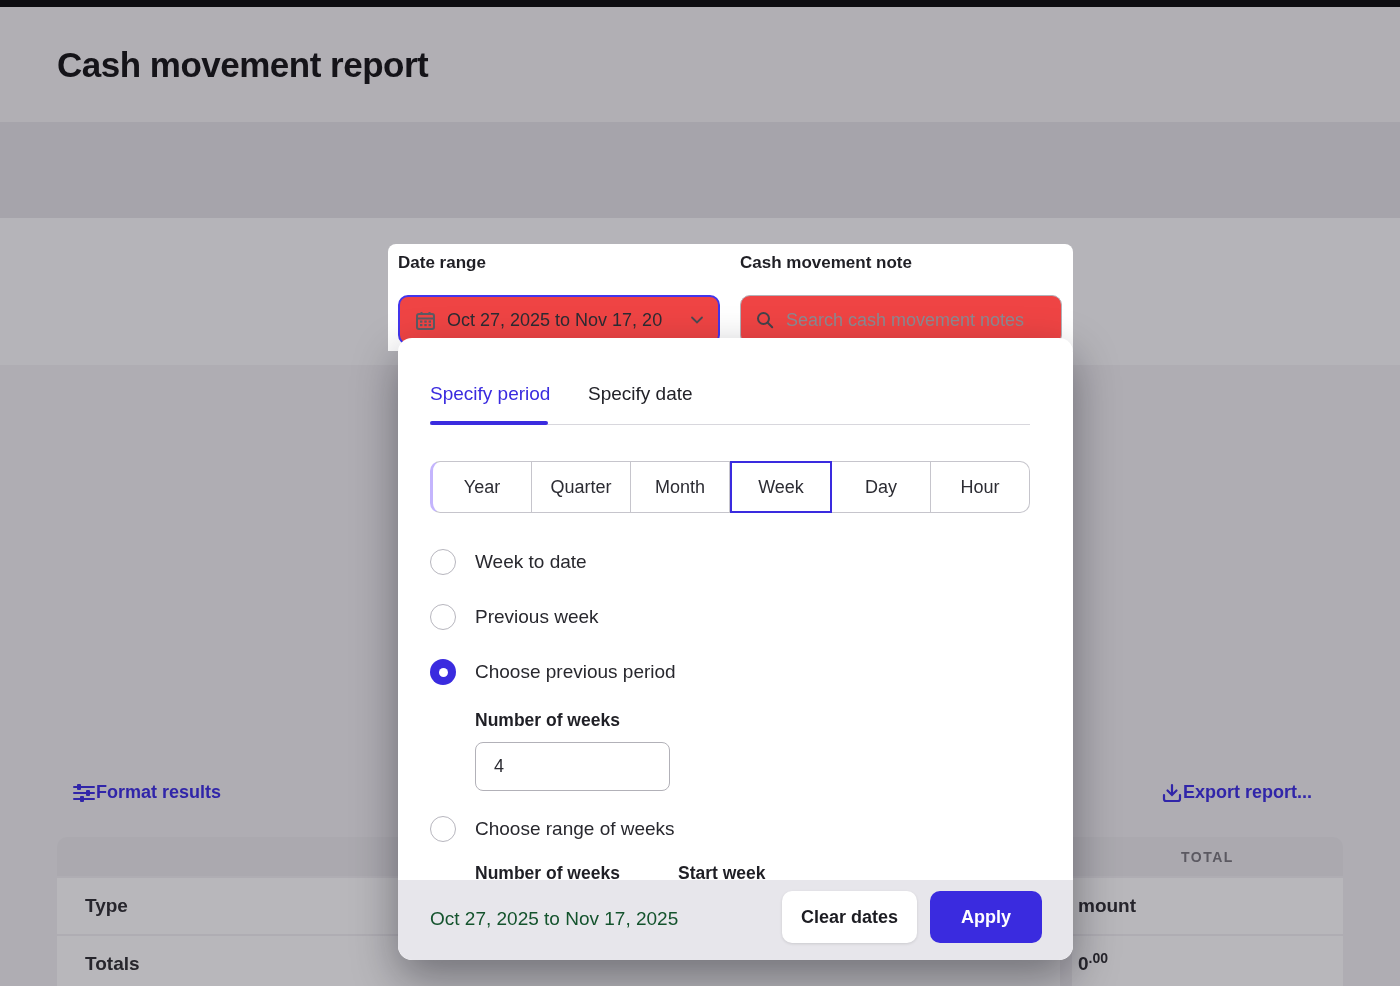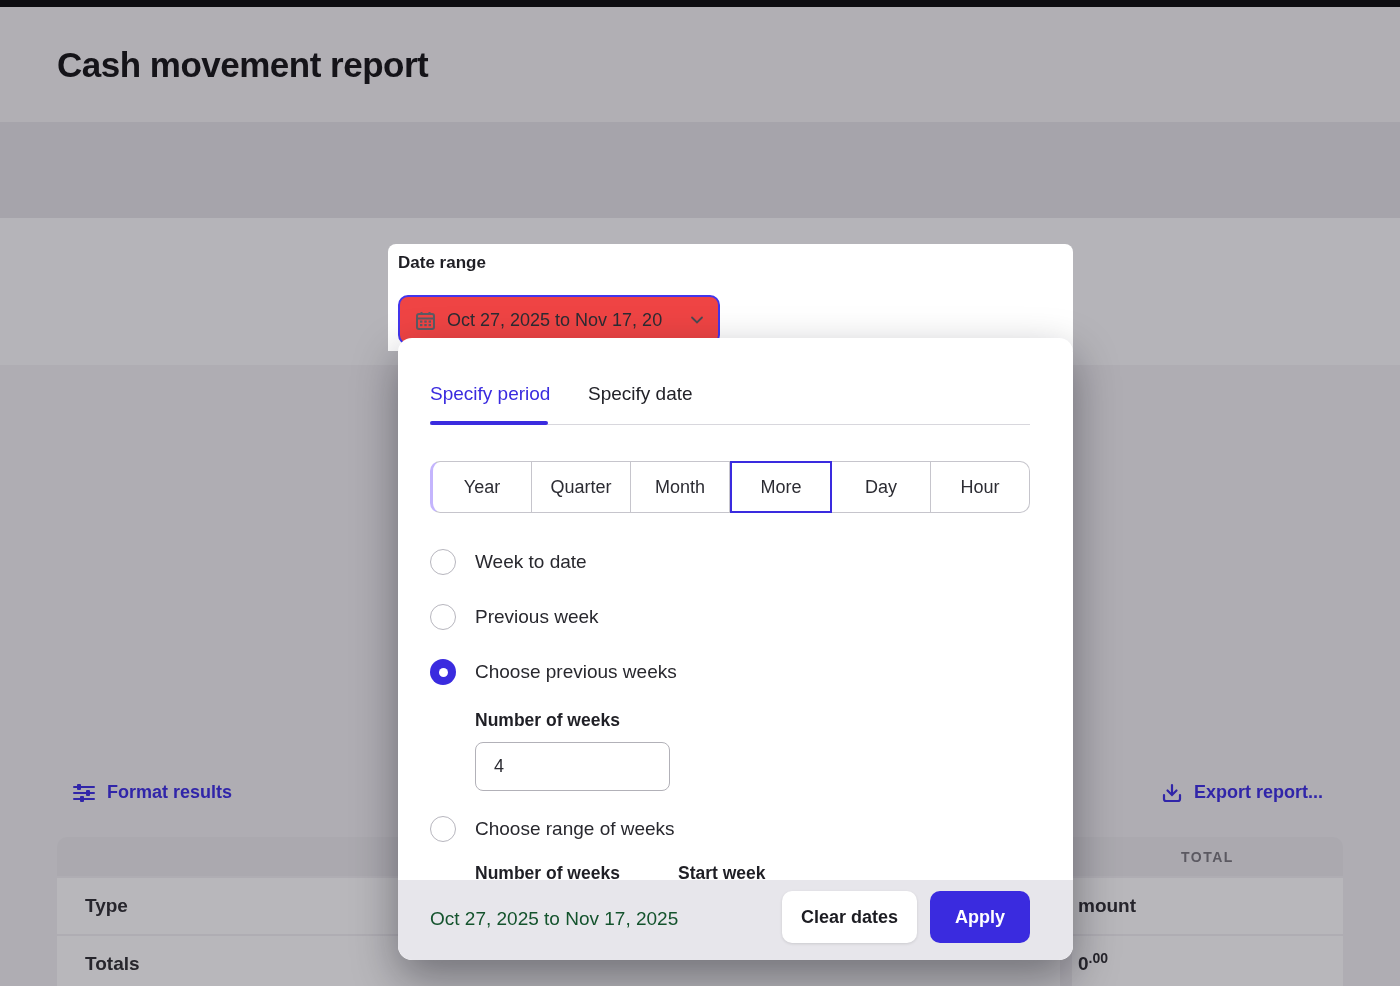--- a/index.html
+++ b/index.html
@@ -26,21 +26,21 @@
     border:1px solid #a7a6ae; border-radius:10px; cursor:pointer; }
   #type-select { left:57px; top:287px; width:320px; height:50px; padding:0 18px 0 27px; }
   #type-select span.val { flex:1; font-size:18px; color:#3a3a41; }
   .chev { width:14px; height:14px; flex:none; }
   .morefilters { position:absolute; left:1110px; top:299px; font-size:18px; font-weight:700;
     color:#3a2bdf; cursor:pointer; }
   .search-btn { position:absolute; left:1241px; top:285px; width:103px; height:52px;
     background:#3a2bdf; border:none; border-radius:8px; color:#fff; font-weight:700;
     font-size:18px; font-family:inherit; cursor:pointer; }
   #content { left:0; top:365px; width:1400px; height:621px; background:#e9e8ed; }
-  .linkaction { position:absolute; display:flex; align-items:center; gap:12px;
+  .linkaction { position:absolute; display:flex; align-items:center; gap:1px;
     color:#3a2bdf; font-size:18px; font-weight:700; cursor:pointer; }
   #format-results { left:73px; top:417px; }
   #export-report { left:1162px; top:417px; }
 
   
   #rtable { left:57px; top:472px; width:1286px; }
   .thead { height:39px; background:#e3e2e8; border-radius:10px 10px 0 0; position:relative; }
   .total-h { position:absolute; left:1015px; width:271px; top:0; height:39px;
     display:flex; align-items:center; justify-content:center; font-size:14px;
     font-weight:700; letter-spacing:1.5px; color:#75747c; }
@@ -105,21 +105,21 @@
   #weeks-input { position:absolute; left:77px; top:404px; width:195px; height:49px;
     border:1px solid #b2b1b8; border-radius:8px; font-size:18px; color:#2c2c33;
     padding-left:18px; font-family:inherit; }
 
   #pfooter { position:absolute; left:0; top:542px; width:675px; height:80px;
     background:#e7e6eb; border-radius:0 0 14px 14px; }
   #pfooter .range-text { position:absolute; left:32px; top:28px; font-size:19px; color:#14532d; }
   .clear-btn { position:absolute; left:384px; top:11px; width:135px; height:52px;
     background:#fff; border:none; border-radius:10px; font-size:18px; font-weight:700;
     color:#1c1c22; font-family:inherit; cursor:pointer; box-shadow:0 1px 3px rgba(0,0,0,0.12); }
-  .apply-btn { position:absolute; left:532px; top:11px; width:100px; height:52px;
+  .apply-btn { position:absolute; left:532px; top:11px; width:112px; height:52px;
     background:#3a2bdf; border:none; border-radius:10px; font-size:18px; font-weight:700;
     color:#fff; font-family:inherit; cursor:pointer; }
 </style>
 </head>
 <body>
 
 <div id="page">
   <div id="topbar" class="abs"></div>
 
   <div id="hdr" class="abs">
@@ -218,49 +218,61 @@
             </g>
           </svg>
         </span>
         <span class="val">Oct 27, 2025 to Nov 17, 20</span>
         <svg class="chev" viewBox="0 0 14 14">
             <path d="M2 4.5 L7 9.5 L12 4.5" fill="none" stroke="#4a4a52" stroke-width="1.8" stroke-linecap="round"></path>
           </svg>
       </div>
     </div>
 
+    <div id="note-group" class="fgroup">
+      <div class="field-label">Cash movement note</div>
+      <div id="note-input" class="finput">
+        <span class="icn">
+          <svg width="18" height="18" viewBox="0 0 18 18">
+            <circle cx="7.5" cy="7.5" r="5.5" fill="none" stroke="#44434b" stroke-width="2"></circle>
+            <line x1="11.8" y1="11.8" x2="16.2" y2="16.2" stroke="#44434b" stroke-width="2" stroke-linecap="round"></line>
+          </svg>
+        </span>
+        <input placeholder="Search cash movement notes" style="">
+      </div>
+    </div>
   </div>
 
   <div id="panel" class="abs">
     <div id="tab1" class="tab active">Specify period</div>
     <div id="tab2" class="tab">Specify date</div>
     <div id="tab-divider"></div>
     <div id="tab-underline"></div>
 
     <div id="segs">
         <div class="seg">Year</div>
         <div class="seg">Quarter</div>
         <div class="seg">Month</div>
-        <div class="seg sel">More</div>
+        <div class="seg sel">Week</div>
         <div class="seg">Day</div>
         <div class="seg">Hour</div>
       </div>
 
     <div id="radios-host">
         <div class="radio-row" style="top: 211px;">
           <div class="rdot"></div>
           <span>Week to date</span>
         </div>
         <div class="radio-row" style="top: 266px;">
           <div class="rdot"></div>
           <span>Previous week</span>
         </div>
         <div class="radio-row" style="top: 321px;">
           <div class="rdot sel"></div>
-          <span>Choose previous weeks</span>
+          <span>Choose previous period</span>
         </div>
         <div class="radio-row" style="top: 478px;">
           <div class="rdot"></div>
           <span>Choose range of weeks</span>
         </div>
       </div>
 
     <div class="sublabel" style="left:77px; top:372px;">Number of weeks</div>
     <input id="weeks-input" value="4" style="">
 

